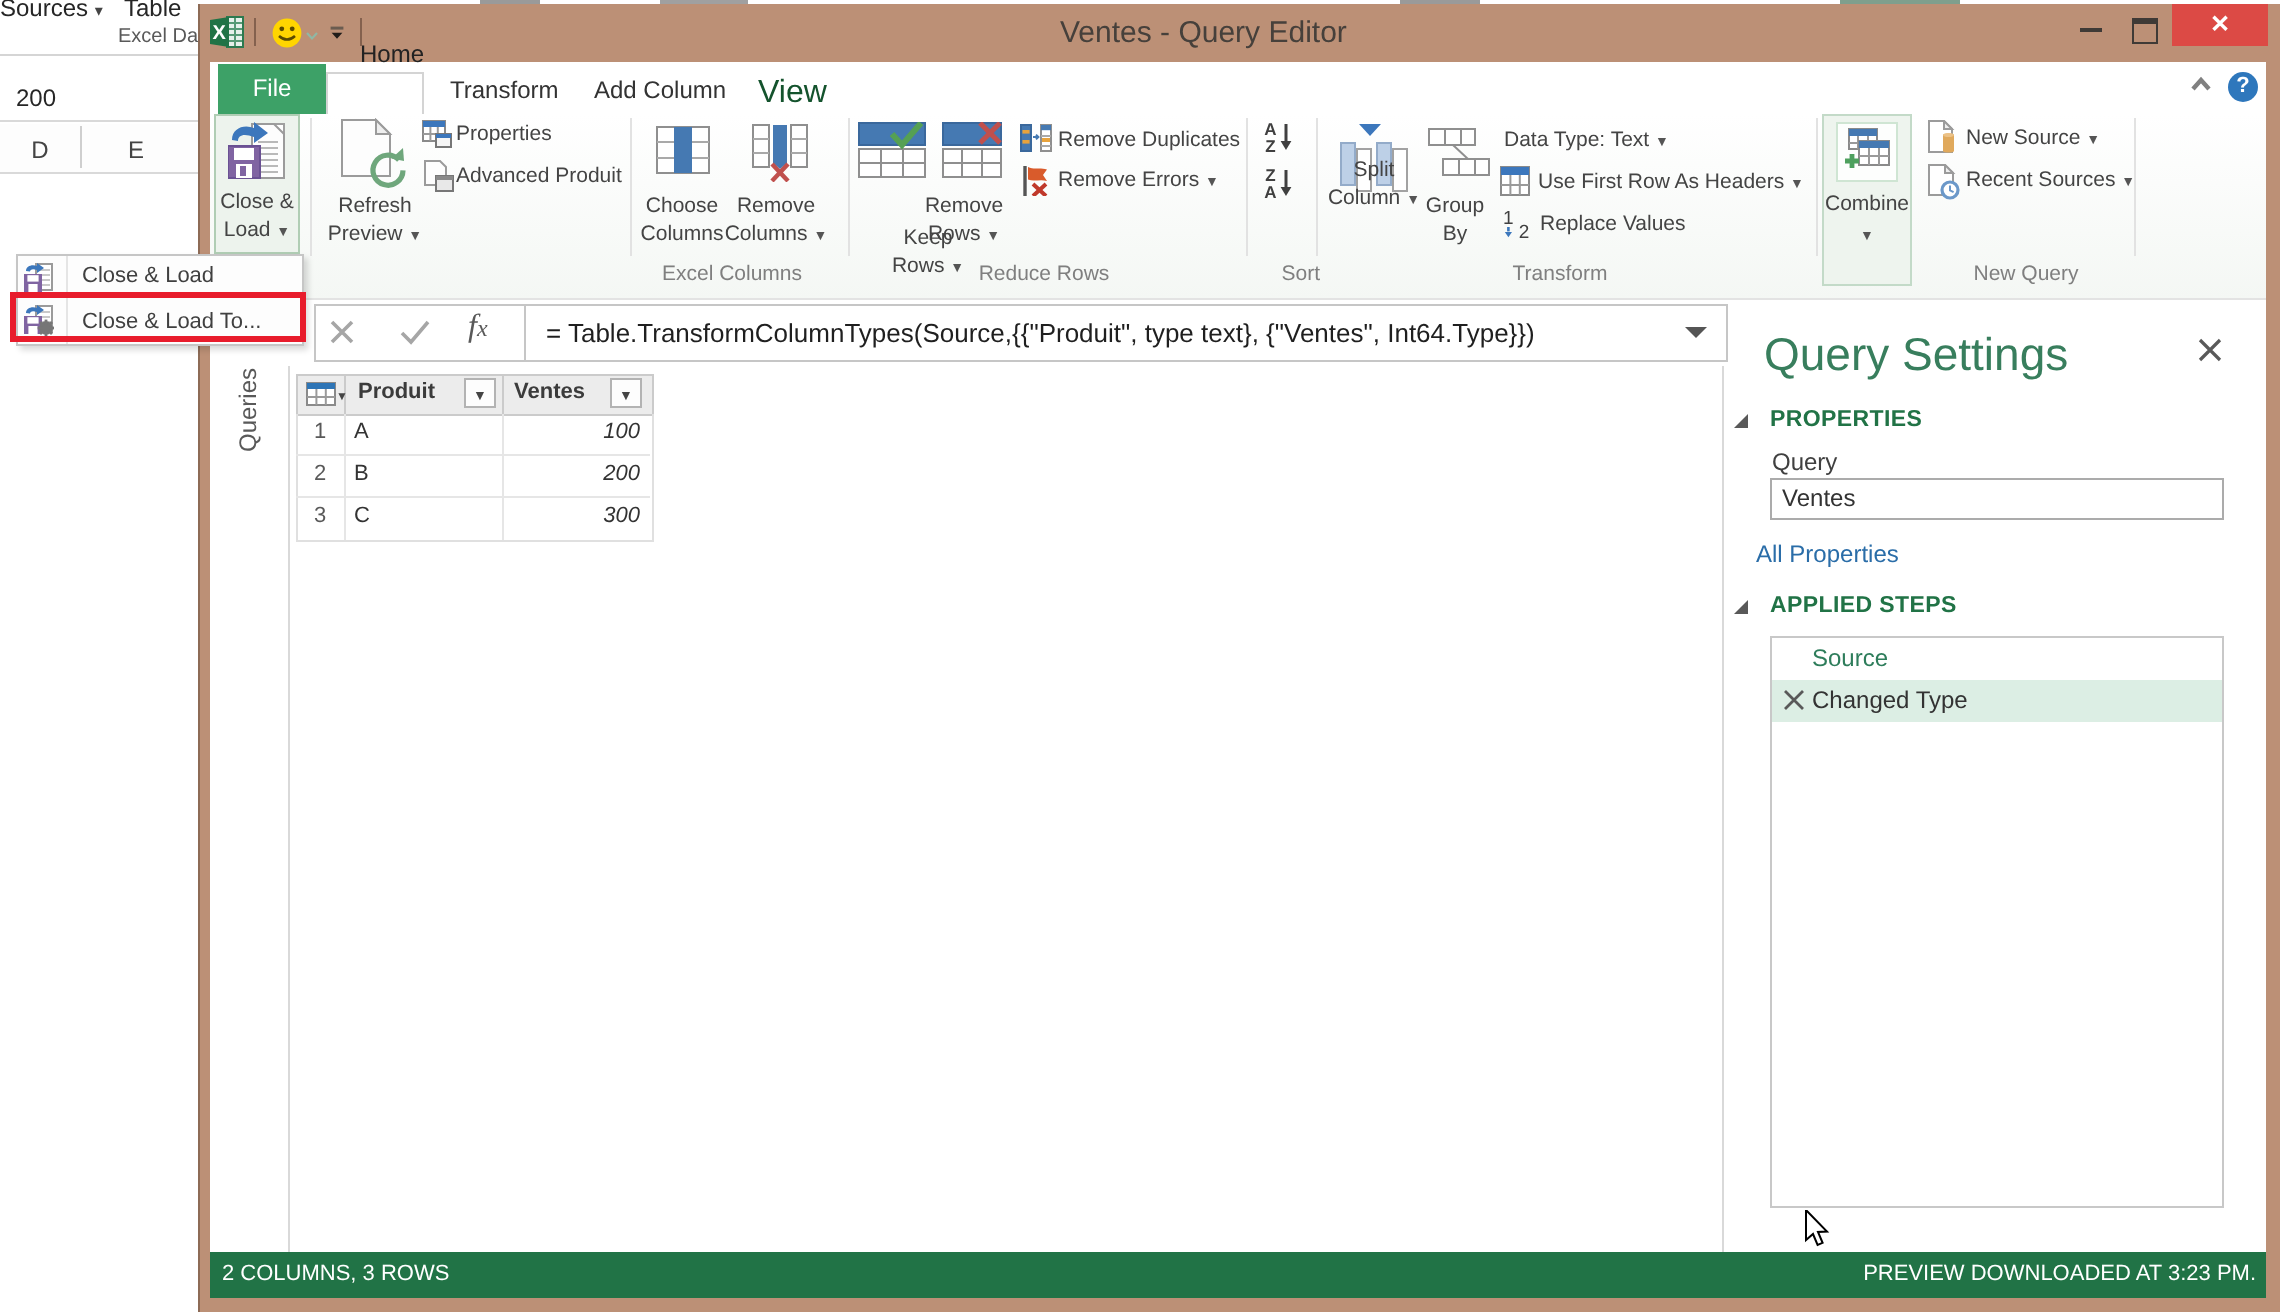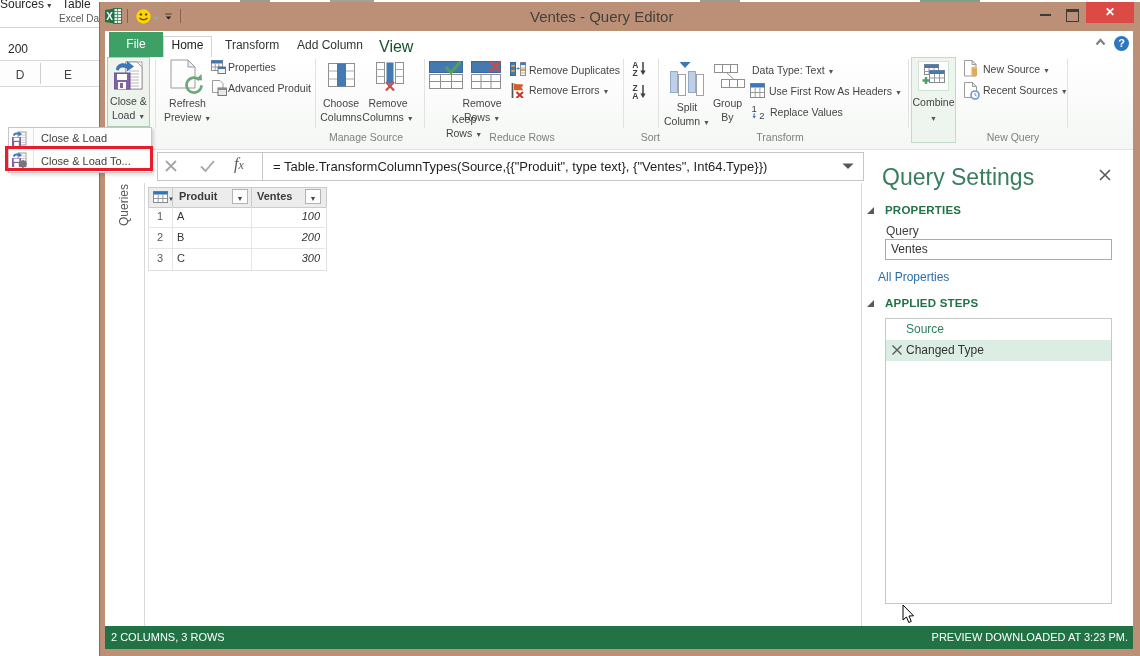--- a/index.html
+++ b/index.html
@@ -76,21 +76,21 @@
 <div class="abs" style="left:530px;top:8px;width:220px;height:18px;font-size:15px;color:#46403b;">Ventes - Query Editor</div>
 
 <div class="abs" style="left:1040px;top:14px;width:11px;height:2px;background:#3f3a36;"></div>
 <div class="abs" style="left:1066px;top:9px;width:11px;height:9px;border:1px solid #3f3a36;border-top:3px solid #3f3a36;"></div>
 <div class="abs" style="left:1086px;top:2px;width:48px;height:21px;background:#dc4a45;"></div>
 <div class="abs" style="left:1086px;top:2px;width:48px;height:21px;font-size:12px;color:#fff;text-align:center;line-height:20px;font-weight:bold;">✕</div>
 
 <div class="abs" style="left:105px;top:31px;width:1028px;height:26px;background:#fff;"></div>
 <div class="abs" style="left:109px;top:32px;width:54px;height:25px;background:#3da167;color:#fff;font-size:12px;text-align:center;line-height:24px;">File</div>
 <div class="abs" style="left:163px;top:36px;width:49px;height:21px;background:#fff;border:1px solid #d4d4d4;border-bottom:none;box-sizing:border-box;"></div>
-<div class="abs" style="left:163px;top:38px;width:49px;height:16px;font-size:12px;color:#222;text-align:center;">Home</div>
+<div class="abs" style="left:163px;top:20px;width:49px;height:16px;font-size:12px;color:#222;text-align:right;">Home</div>
 <div class="abs" style="left:225px;top:38px;width:60px;height:16px;font-size:12px;color:#333;">Transform</div>
 <div class="abs" style="left:297px;top:38px;width:75px;height:16px;font-size:12px;color:#333;">Add Column</div>
 <div class="abs" style="left:379px;top:38px;width:40px;height:16px;font-size:16px;color:#14532d;">View</div>
 
 <div class="abs" style="left:1095px;top:38px;width:11px;height:8px;">
 <svg width="11" height="8" viewBox="0 0 11 8">
       <path d="M1.5 6.5 L5.5 2 L9.5 6.5" fill="none" stroke="#808080" stroke-width="2.2"></path>
     </svg>
   </div>
 <div class="abs" style="left:1114px;top:36px;width:15px;height:15px;border-radius:50%;background:#2e77bc;color:#fff;font-size:11px;font-weight:bold;text-align:center;line-height:15px;">?</div>
@@ -184,21 +184,21 @@
  <line x1="19.5" y1="7.5" x2="27.5" y2="7.5" stroke="#a9a9a9"></line>
  <line x1="19.5" y1="14.5" x2="27.5" y2="14.5" stroke="#a9a9a9"></line>
  <path d="M10.5 0.5 h7 v19 l-3.5 3 -3.5 -3 z" fill="#4579b2"></path>
  <g stroke="#c0504d" stroke-width="2.2">
         <line x1="10" y1="20" x2="18" y2="28.5"></line>
         <line x1="18" y1="20" x2="10" y2="28.5"></line>
       </g>
 </svg>
   </div>
 <div class="rbtxt" style="left:359px;top:96px;width:58px;">Remove<br>Columns&nbsp;<span class="dar">▼</span></div>
-<div class="rlabel" style="left:326px;width:80px;">Manage Source</div>
+<div class="rlabel" style="left:326px;width:80px;">Excel Columns</div>
 <div class="rsep" style="left:424px;"></div>
 
 <div class="abs" style="left:429px;top:61px;width:34px;height:28px;">
 <svg width="34" height="28" viewBox="0 0 34 28">
  <rect x="0.5" y="0.5" width="33" height="11" fill="#4579b2" stroke="#3a689c"></rect>
  <rect x="0.5" y="13.5" width="33" height="14" fill="#fff" stroke="#8f8f8f"></rect>
  <line x1="0.5" y1="20.5" x2="33.5" y2="20.5" stroke="#8f8f8f"></line>
  <line x1="11.5" y1="13.5" x2="11.5" y2="27.5" stroke="#8f8f8f"></line>
  <line x1="22.5" y1="13.5" x2="22.5" y2="27.5" stroke="#8f8f8f"></line>
  <path d="M17 6 l5 5.5 9.5 -11" fill="none" stroke="#55a054" stroke-width="3"></path>
@@ -268,21 +268,21 @@
 
 <div class="abs" style="left:669px;top:59px;width:36px;height:37px;">
 <svg width="36" height="37" viewBox="0 0 36 37">
  <path d="M10.5 3 h11 l-5.5 6 z" fill="#3c77bc"></path>
  <rect x="1.5" y="12.5" width="7" height="21" fill="#bdd0e7" stroke="#93abc9"></rect>
  <rect x="9.5" y="15.5" width="7" height="21" fill="#fff" stroke="#a2a2a2"></rect>
  <rect x="19.5" y="12.5" width="7" height="21" fill="#bdd0e7" stroke="#93abc9"></rect>
  <rect x="27.5" y="15.5" width="7" height="21" fill="#fff" stroke="#a2a2a2"></rect>
 </svg>
   </div>
-<div class="rbtxt" style="left:662px;top:100px;width:50px;">Split<br>Column <span class="dar">▼</span></div>
+<div class="rbtxt" style="left:662px;top:78px;width:50px;">Split<br>Column <span class="dar">▼</span></div>
 
 <div class="abs" style="left:714px;top:64px;width:31px;height:24px;">
 <svg width="31" height="24" viewBox="0 0 31 24">
  <rect x="0.5" y="0.5" width="23" height="8" fill="#fff" stroke="#8f8f8f"></rect>
  <line x1="8.5" y1="0.5" x2="8.5" y2="8.5" stroke="#8f8f8f"></line>
  <line x1="16.5" y1="0.5" x2="16.5" y2="8.5" stroke="#8f8f8f"></line>
  <path d="M12.5 8.5 L20 15.5" stroke="#8f8f8f" fill="none"></path>
  <rect x="7.5" y="15.5" width="23" height="8" fill="#fff" stroke="#8f8f8f"></rect>
  <line x1="15.5" y1="15.5" x2="15.5" y2="23.5" stroke="#8f8f8f"></line>
  <line x1="23.5" y1="15.5" x2="23.5" y2="23.5" stroke="#8f8f8f"></line>

